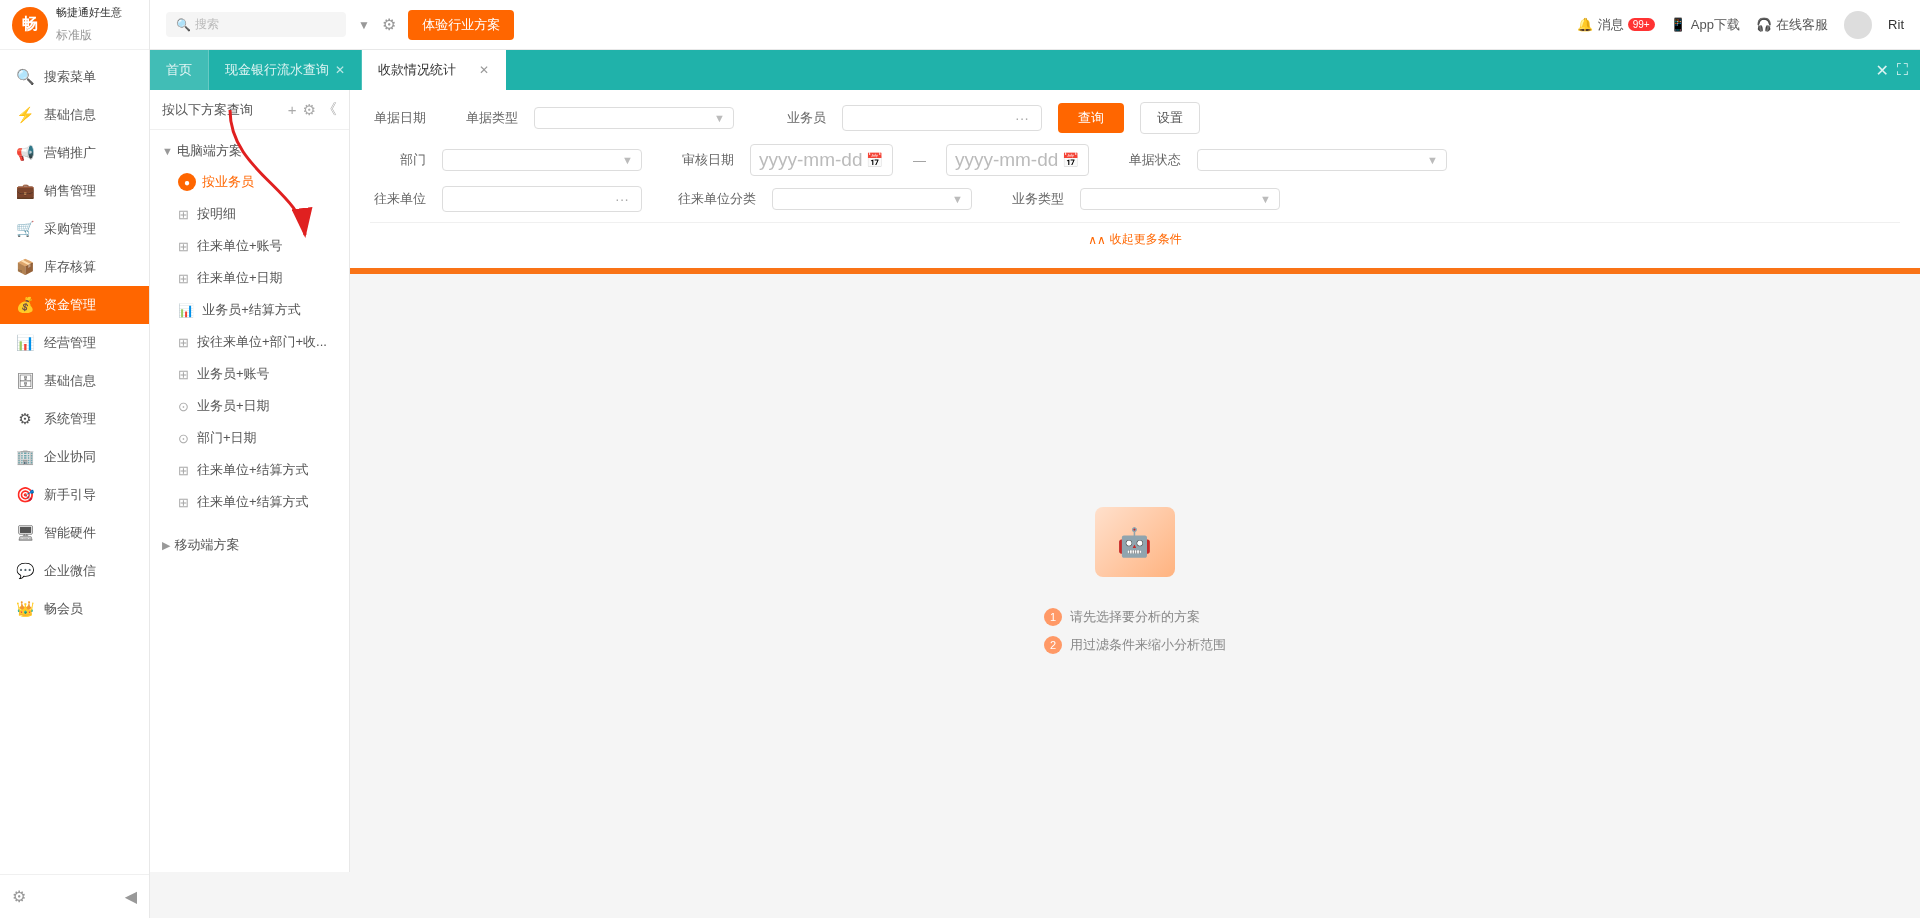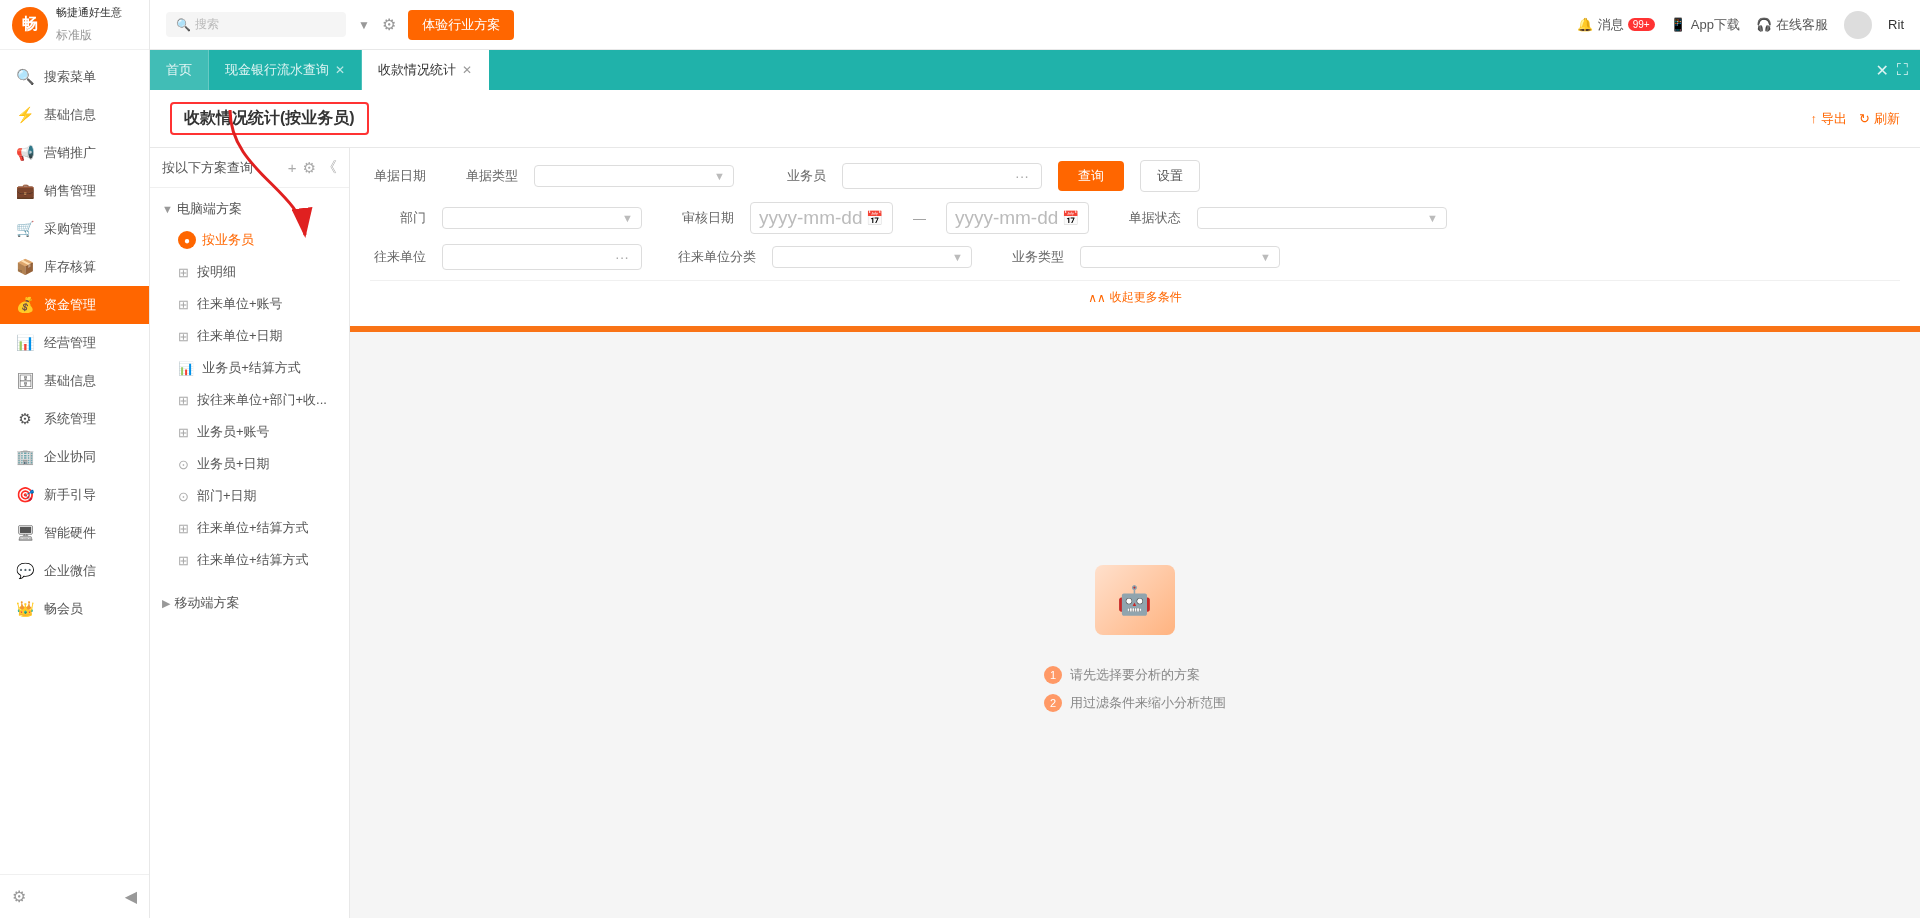--- a/index.html
+++ b/index.html
@@ -70,21 +70,21 @@
       background: #20b2aa; display: flex; align-items: center;
       padding: 0; z-index: 98;
     }
     .tab {
       display: flex; align-items: center; padding: 12px 16px; height: 48px;
       color: rgba(255,255,255,0.85); cursor: pointer; font-size: 13px;
       border-right: 1px solid rgba(255,255,255,0.2);
       justify-content: flex-end;
     }
     .tab.home { background: rgba(255,255,255,0.15); }
-    .tab.active { background: #fff; color: #333; }
+    .tab.active { background: #fff; color: #333; gap: 17px; }
     .tab-close { margin-left: 6px; color: rgba(255,255,255,0.7); font-size: 12px; cursor: pointer; }
     .tab.active .tab-close { color: #999; }
     .tabbar-actions { margin-left: auto; display: flex; align-items: center; gap: 8px; padding-right: 12px; }
     .tabbar-action { color: rgba(255,255,255,0.85); cursor: pointer; font-size: 16px; }
 
     
     .main {
       position: fixed; left: 150px; top: 90px; right: 0; bottom: 0;
       background: #f5f5f5; overflow: hidden;
     }
@@ -340,35 +340,20 @@
     <span class="tab-close">✕</span>
   </div>
   <div class="tabbar-actions">
     <span class="tabbar-action">✕</span>
     <span class="tabbar-action">⛶</span>
   </div>
 </div>
 
 <div class="main">
 
-  <div class="page-header">
-    <div class="page-title-box">
-      <span class="page-title">收款情况统计(按业务员)</span>
-    </div>
-    <div class="page-actions">
-      <div class="page-action">
-        <span>↑</span>
-        <span>导出</span>
-      </div>
-      <div class="page-action">
-        <span>↻</span>
-        <span>刷新</span>
-      </div>
-    </div>
-  </div>
 
   <div class="content-area">
 
     <div class="left-panel">
       <div class="left-panel-header">
         <span class="left-panel-header-text">按以下方案查询</span>
         <div class="left-panel-actions">
           <span class="lp-action">+</span>
           <span class="lp-action">⚙</span>
           <span class="lp-action">《</span>

